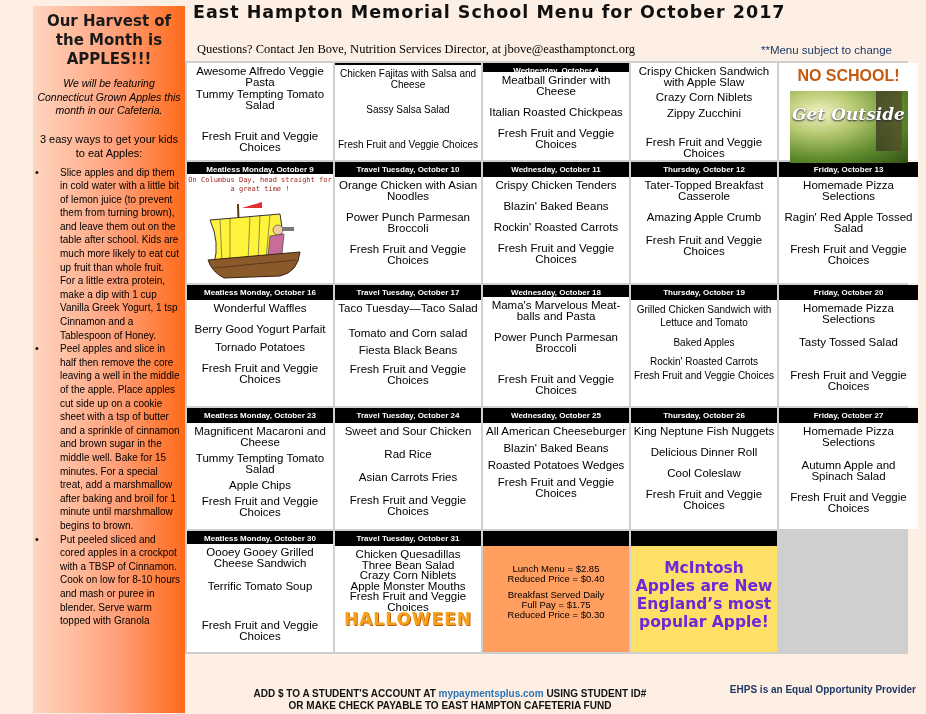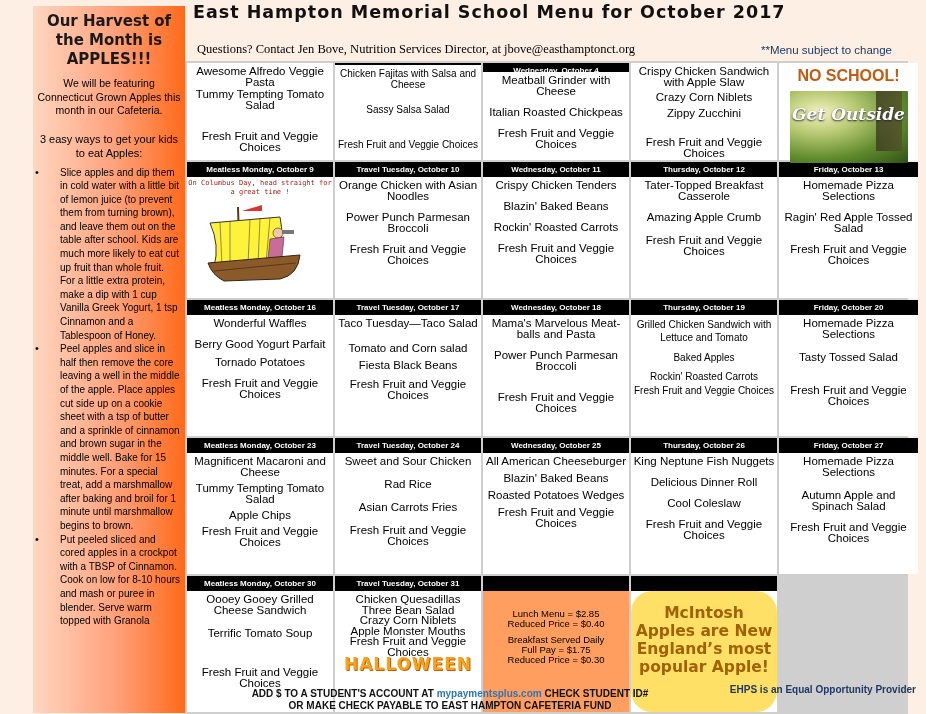--- a/index.html
+++ b/index.html
@@ -13,21 +13,21 @@
   
   .sidebar {
     position: absolute; left: 33px; top: 6px; width: 152px; height: 707px;
     background: linear-gradient(to right, #ffd6c0 0%, #ffa07a 55%, #ff6a1a 100%);
     padding: 6px 4px 0 4px;
   }
   .sb-title {
     font-family: "DejaVu Sans", sans-serif; font-weight: bold; font-size: 15px;
     text-align: center; line-height: 19px; color: #1a1a1a;
   }
-  .sb-intro { font-size: 10.5px; text-align: center; line-height: 13.5px; margin-top: 8px; }
+  .sb-intro { font-style: italic; font-size: 10.5px; text-align: center; line-height: 13.5px; margin-top: 8px; }
   .sb-ways { font-size: 11px; text-align: center; line-height: 14px; margin-top: 14px; }
   .sb-list { list-style: none; margin-top: 6px; }
   .sb-list li { position: relative; padding-left: 27px; font-size: 10px; line-height: 13.6px; margin-left: -4px; }
   .sb-list li::before { content: "•"; position: absolute; left: 2px; top: 0; font-size: 11px; }
 
   
   .title {
     position: absolute; left: 193px; top: 2px;
     font-family: "DejaVu Sans", sans-serif; font-weight: bold; font-size: 17.5px;
     letter-spacing: 1px; color: #111;
@@ -50,42 +50,42 @@
   .cell { background: #fff; display: flex; flex-direction: column; }
   .day-head {
     background: #000; color: #fff; font-size: 8px; font-weight: bold;
     text-align: center; height: 15px; line-height: 15px; white-space: nowrap; overflow: hidden;
   }
   .items { flex: 1; text-align: center; padding: 3px 2px 0 2px; font-size: 11.5px; line-height: 11px; }
   .item { margin-bottom: 10px; }
   .item.tight { margin-bottom: 1px; }
   .item.small { font-size: 10px; }
   .row-h1 { height: 97px; }
-  .row-h { height: 136px; }
+  .row-h { height: 121px; }
 
   .no-school { color: #c55a11; font-weight: bold; font-size: 16px; margin-top: 4px; }
   .get-outside {
     margin: 10px auto 0 auto; width: 118px; height: 72px;
     background: radial-gradient(ellipse at 25% 30%, #f4f2c2 0%, #b7c972 30%, #5f8b2c 65%, #2f5116 100%);
     position: relative; border-radius: 1px;
   }
   .get-outside .trunk { position: absolute; right: 6px; top: 0; width: 26px; height: 60px; background: linear-gradient(to right, #3b3a22, #55502a); opacity: .8; }
   .get-outside .txt { position: absolute; left: 0; right: 0; top: 14px; color: #fff; font-family: "DejaVu Serif", serif; font-style: italic; font-weight: bold; font-size: 17px; line-height: 18px; text-align: center; text-shadow: 0 1px 2px #223; }
 
   .ship-wrap { padding: 2px 0 0 0; text-align: center; }
   .ship-caption { color: #a0251a; font-family: "DejaVu Sans Mono", monospace; font-size: 7px; line-height: 9px; }
 
   .yellow { background: #ffe066; }
   .orange { background: #ff9e5e; }
   .alt .items { font-style: italic; font-size: 10.5px; padding-top: 12px; }
   .alt .item { margin-bottom: 9px; }
   .price .items { font-size: 9.5px; line-height: 10px; padding-top: 18px; }
   .price .item { margin-bottom: 6px; }
   .mcintosh .items {
-    color: #a16207; font-family: "DejaVu Sans", sans-serif; font-weight: bold; font-size: 15.5px; line-height: 18px; padding-top: 13px; border-radius: 21px;
+    color: #6d28d9; font-family: "DejaVu Sans", sans-serif; font-weight: bold; font-size: 15.5px; line-height: 18px; padding-top: 13px;
   }
   .halloween {
     margin: 2px auto 0 auto; width: 135px; height: 22px; text-align: center;
     font-family: "DejaVu Sans", sans-serif; font-weight: bold; font-size: 17px; color: #f6a21a;
     letter-spacing: 1px; text-shadow: 1px 1px 0 #c85a0a;
   }
 
   
   .footer {
     position: absolute; left: 185px; top: 688px; width: 530px;
@@ -336,17 +336,17 @@
   <div class="cell row-h mcintosh">
     <div class="day-head"></div>
     <div class="items yellow">
       <div>McIntosh Apples are New England’s most popular Apple!</div>
     </div>
   </div>
 </div>
 
 <div class="footer">
   <div>
-    <span>ADD $ TO A STUDENT'S ACCOUNT AT </span><span class="link">mypaymentsplus.com</span><span> CHECK STUDENT ID#</span>
+    <span>ADD $ TO A STUDENT'S ACCOUNT AT </span><span class="link">mypaymentsplus.com</span><span> USING STUDENT ID#</span>
   </div>
   <div>OR MAKE CHECK PAYABLE TO EAST HAMPTON CAFETERIA FUND</div>
 </div>
 <div class="eop">EHPS is an Equal Opportunity Provider</div>
 
 </body></html>

